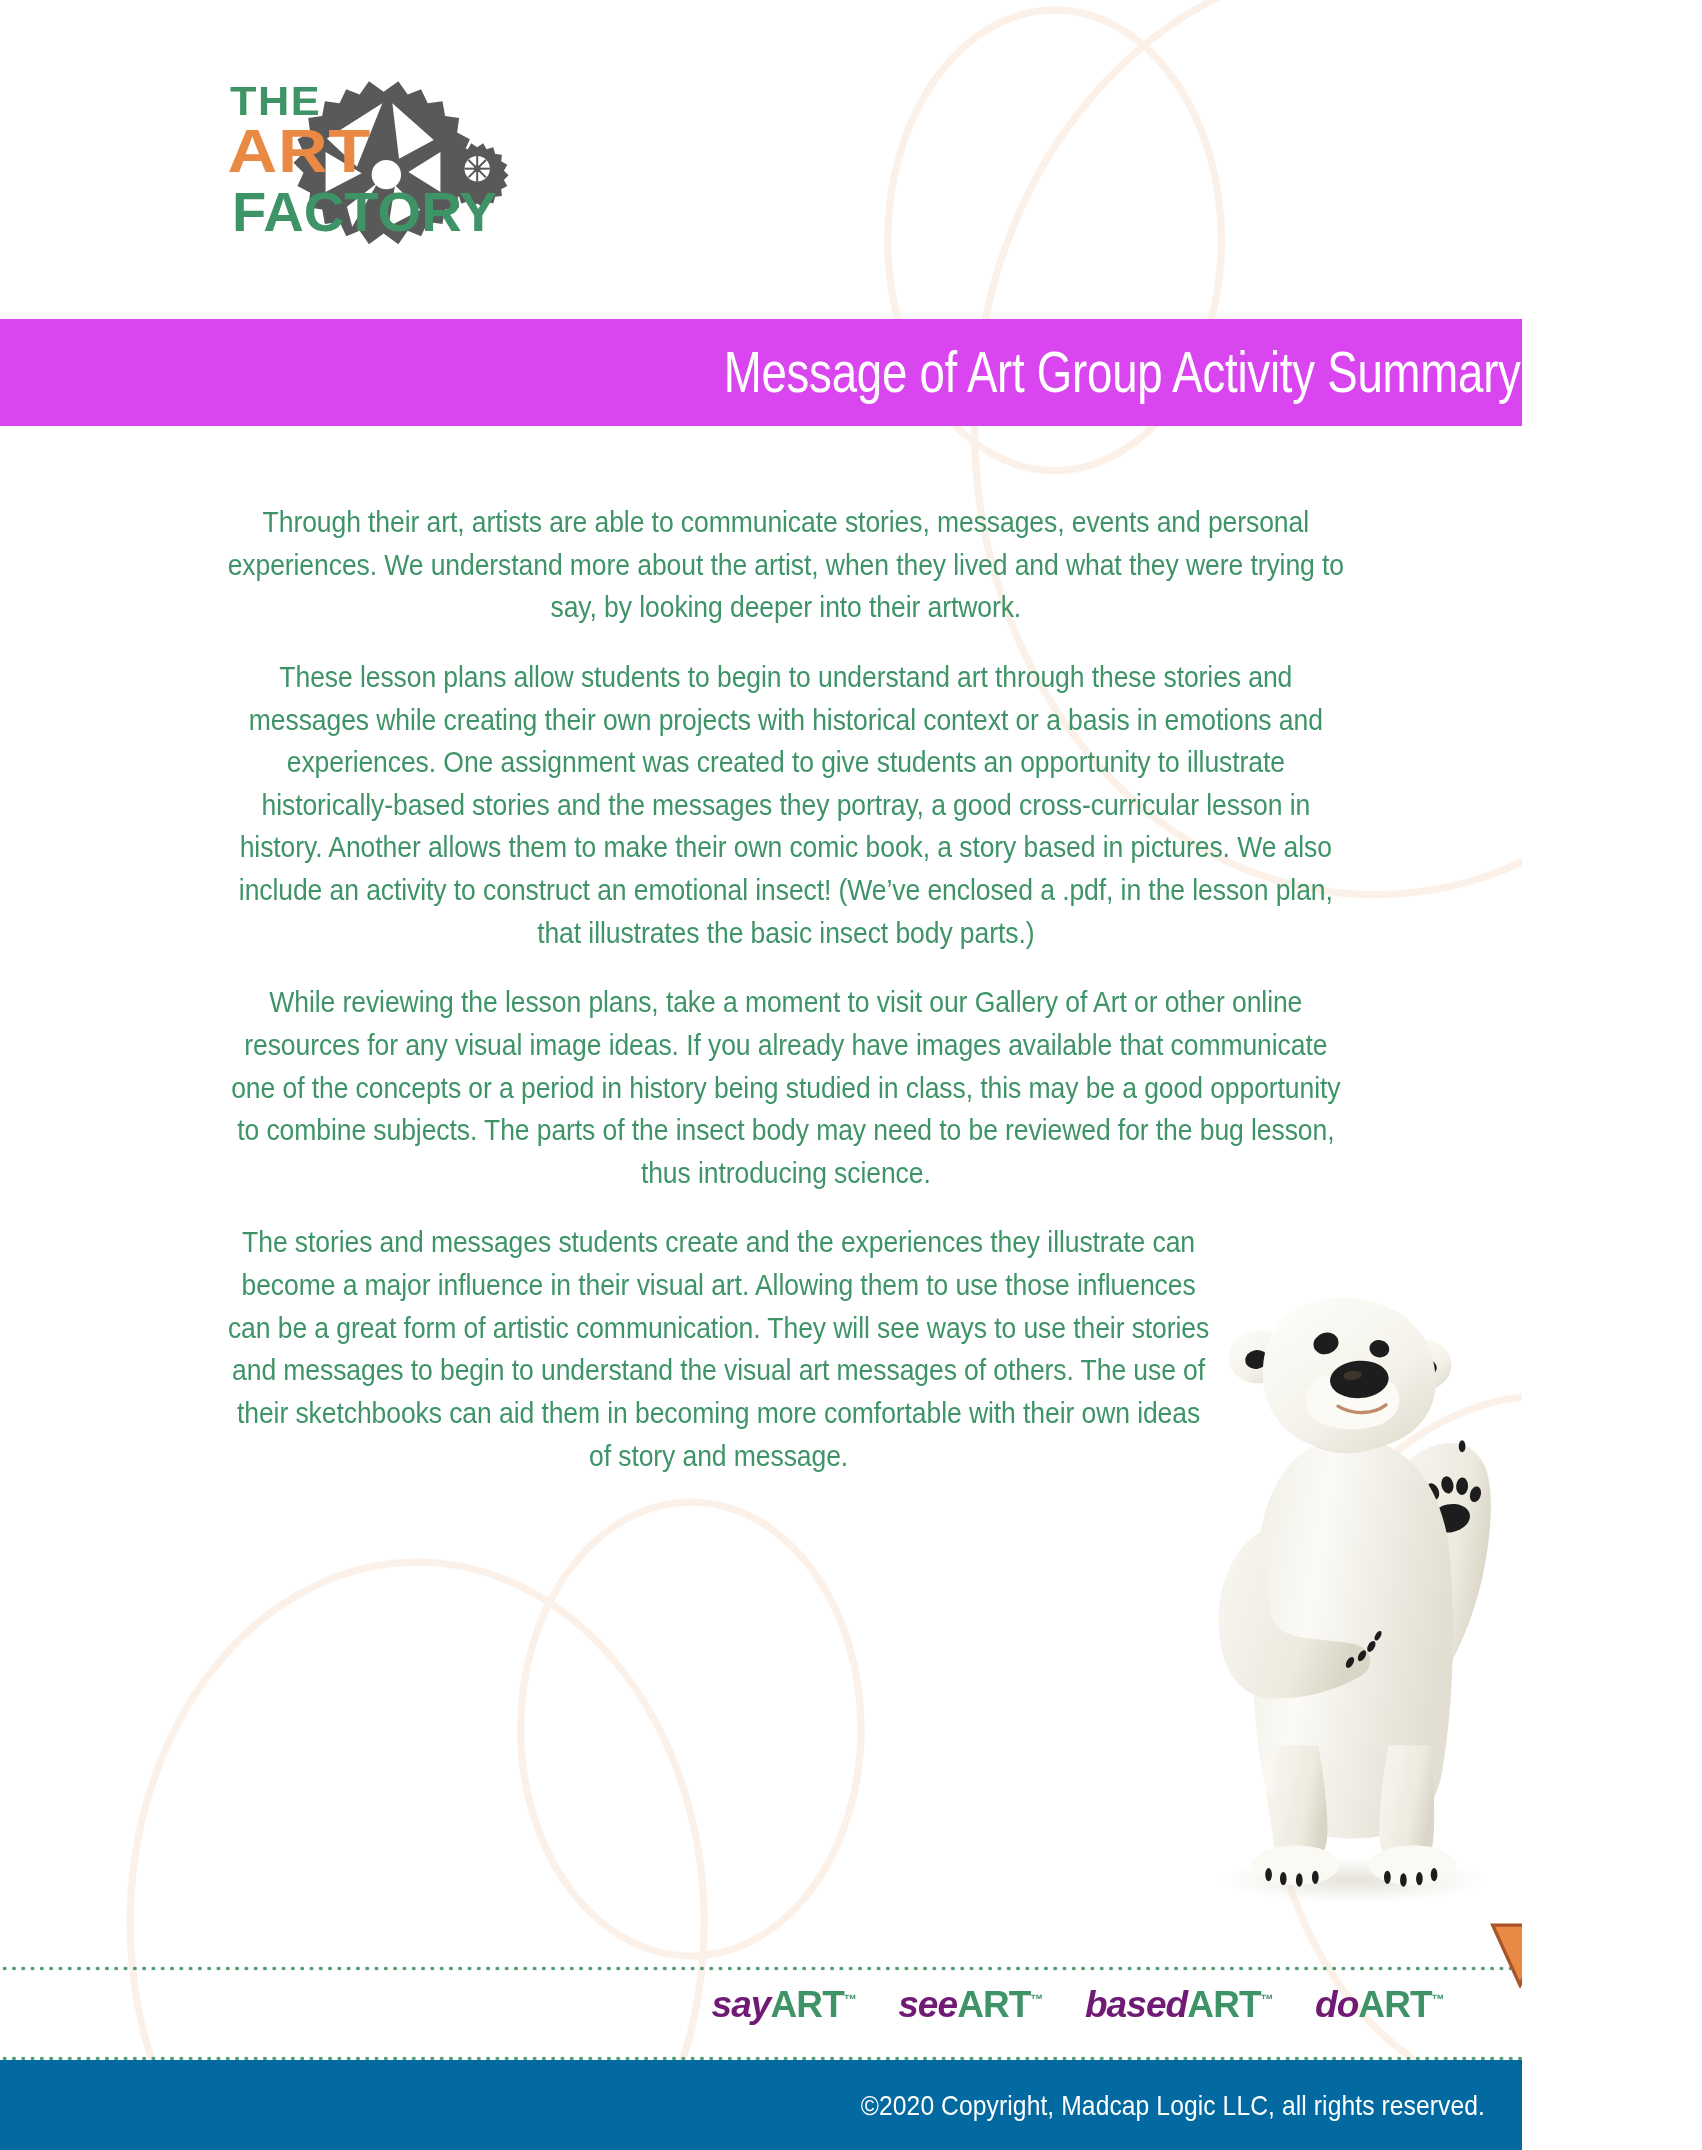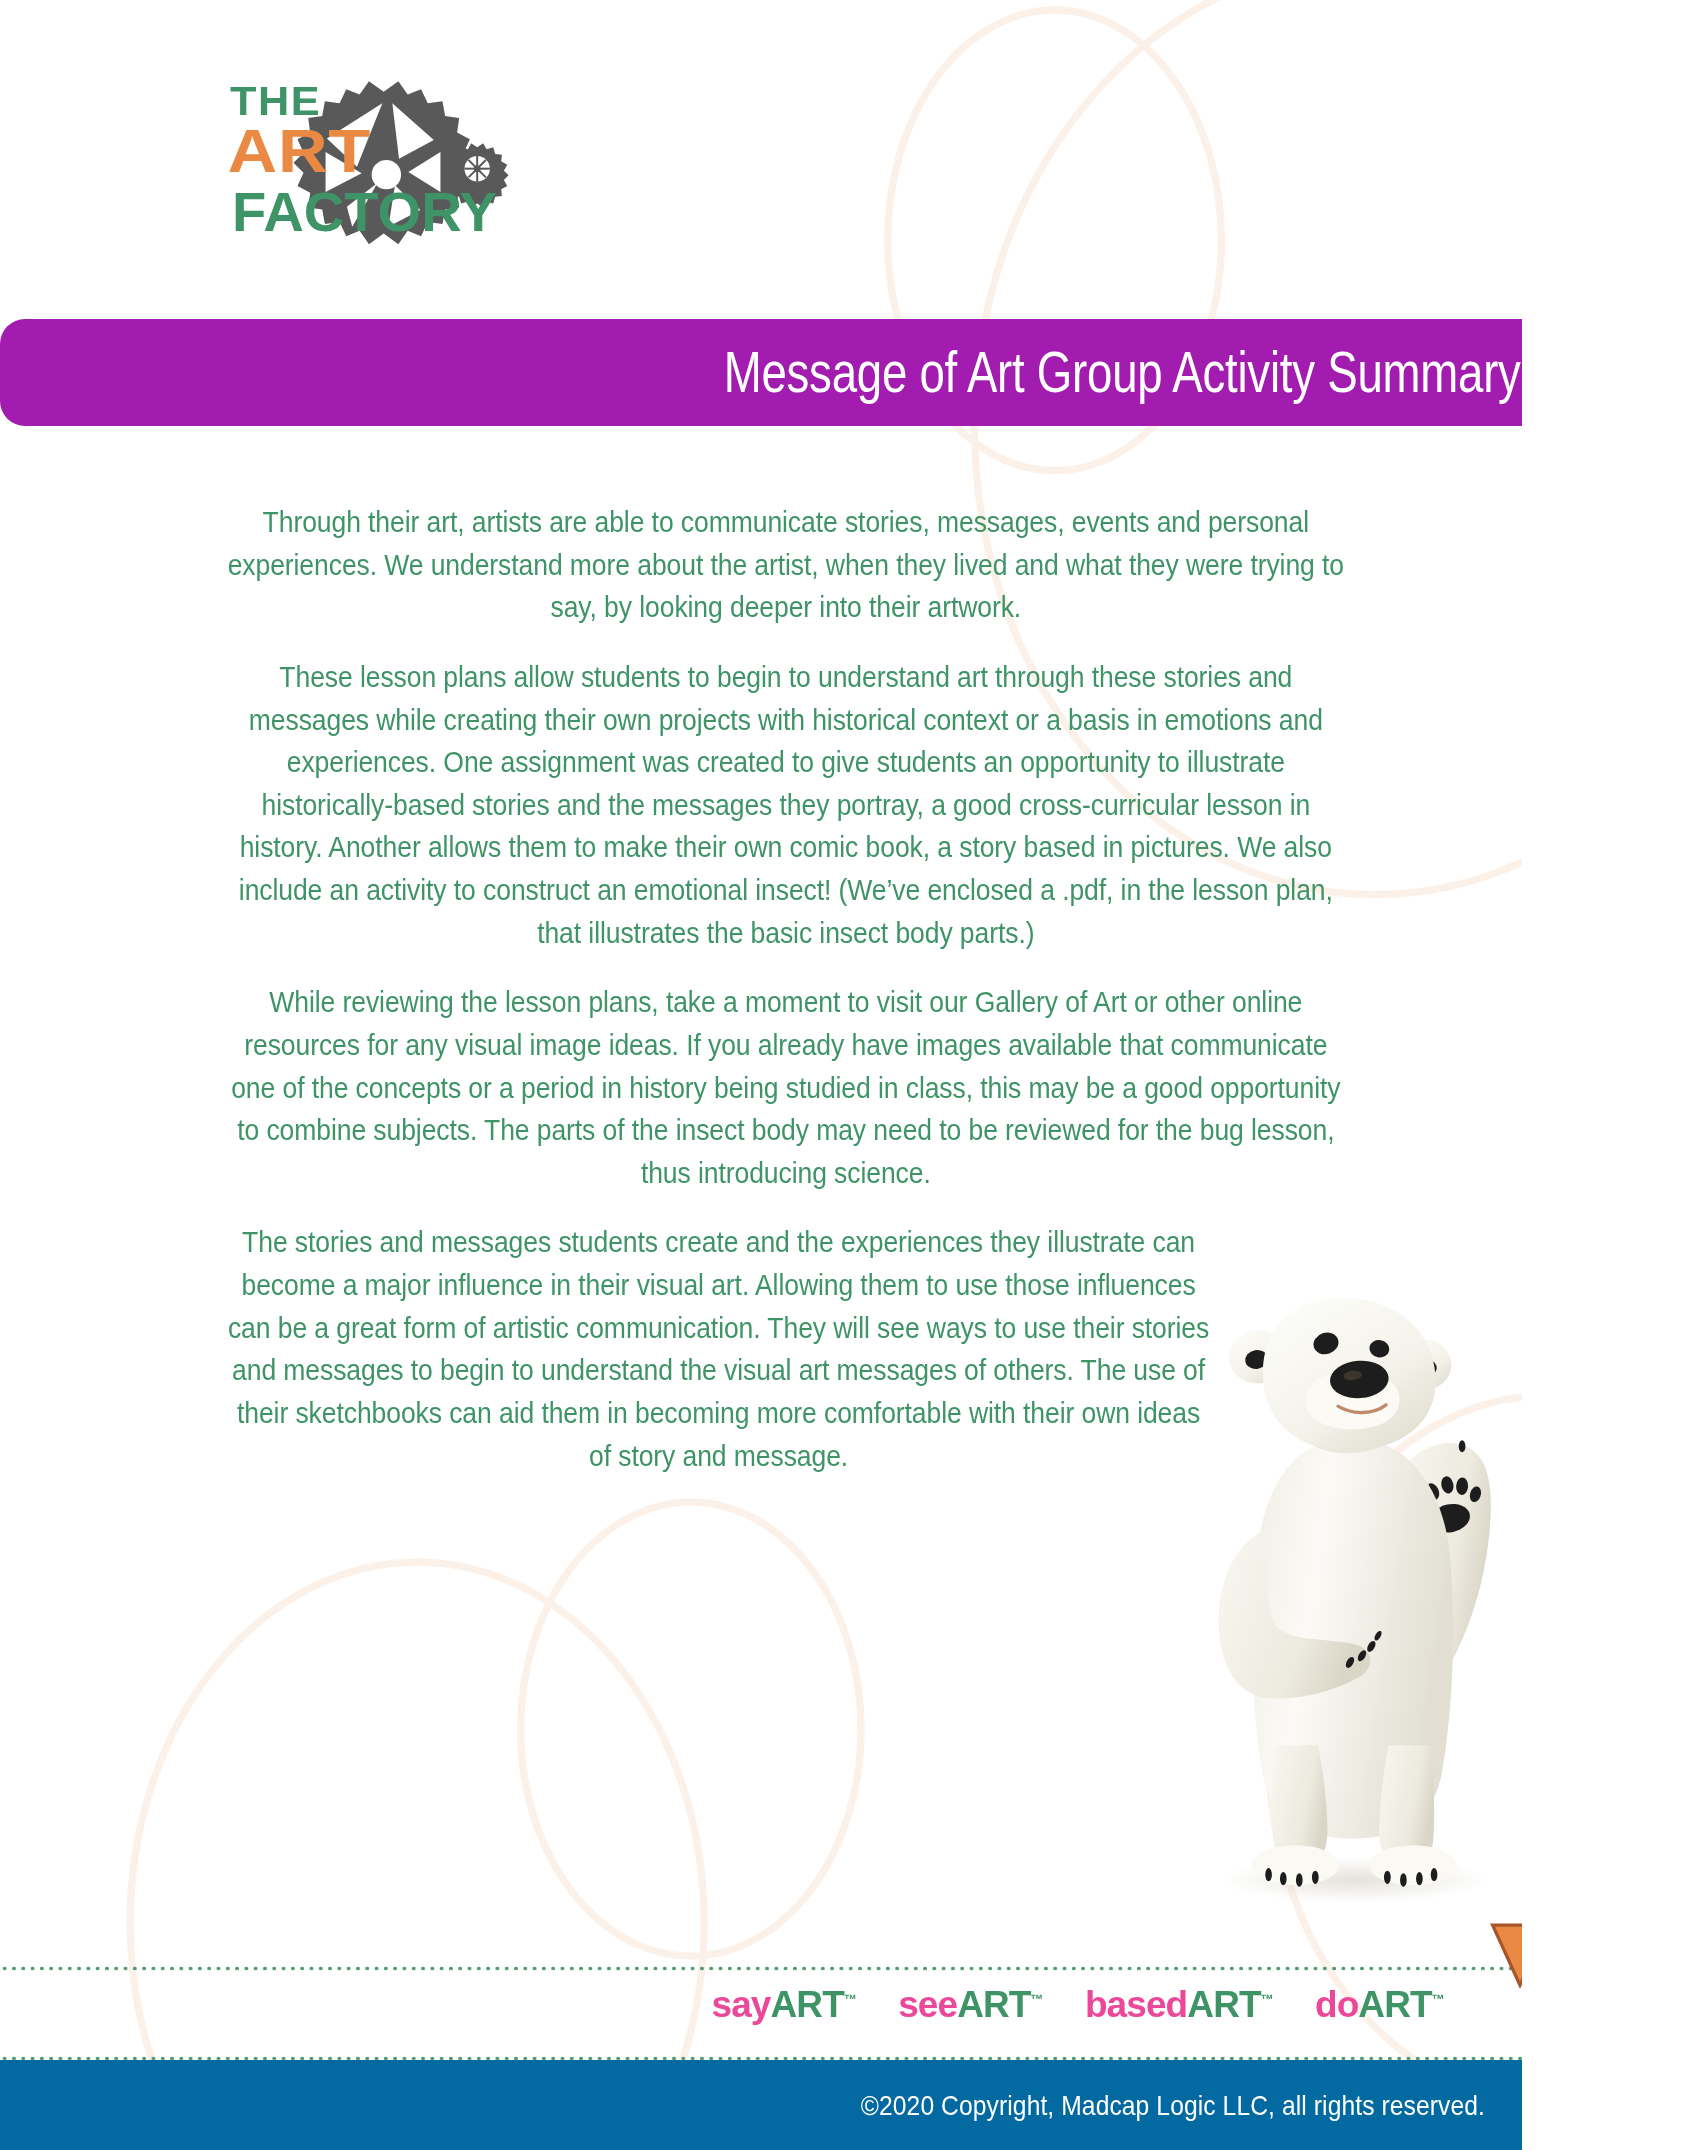--- a/index.html
+++ b/index.html
@@ -39,26 +39,25 @@
   }
   .logo-svg { display: block; width: 334px; height: 194px; }
 
   
   #title-banner {
     position: absolute;
     left: 0;
     top: 319px;
     width: 1702px;
     height: 107px;
-    background: #a21caf;
+    background: #d946ef;
     z-index: 4;
     display: flex;
     align-items: center;
     justify-content: flex-end;
-    border-radius: 25px;
   }
   #title-banner .banner-title {
     color: #ffffff;
     font-family: "Liberation Sans", sans-serif;
     font-size: 57px;
     font-weight: 400;
     letter-spacing: -0.3px;
     transform: scaleX(0.80);
     transform-origin: right center;
     white-space: nowrap;
@@ -140,21 +139,21 @@
   }
   .tagline {
     font-family: "Liberation Sans", sans-serif;
     font-size: 37px;
     font-weight: bold;
     letter-spacing: -0.9px;
     margin-left: 41px;
     white-space: nowrap;
   }
   .tagline:first-child { margin-left: 0; }
-  .tag-prefix { color: #ec4899; }
+  .tag-prefix { color: #701a75; font-style: italic; }
   .tag-art    { color: #3E9467; }
   .tag-tm {
     color: #3E9467;
     font-size: 13.3px;
     vertical-align: super;
     font-weight: bold;
     letter-spacing: 0;
   }
 
   

